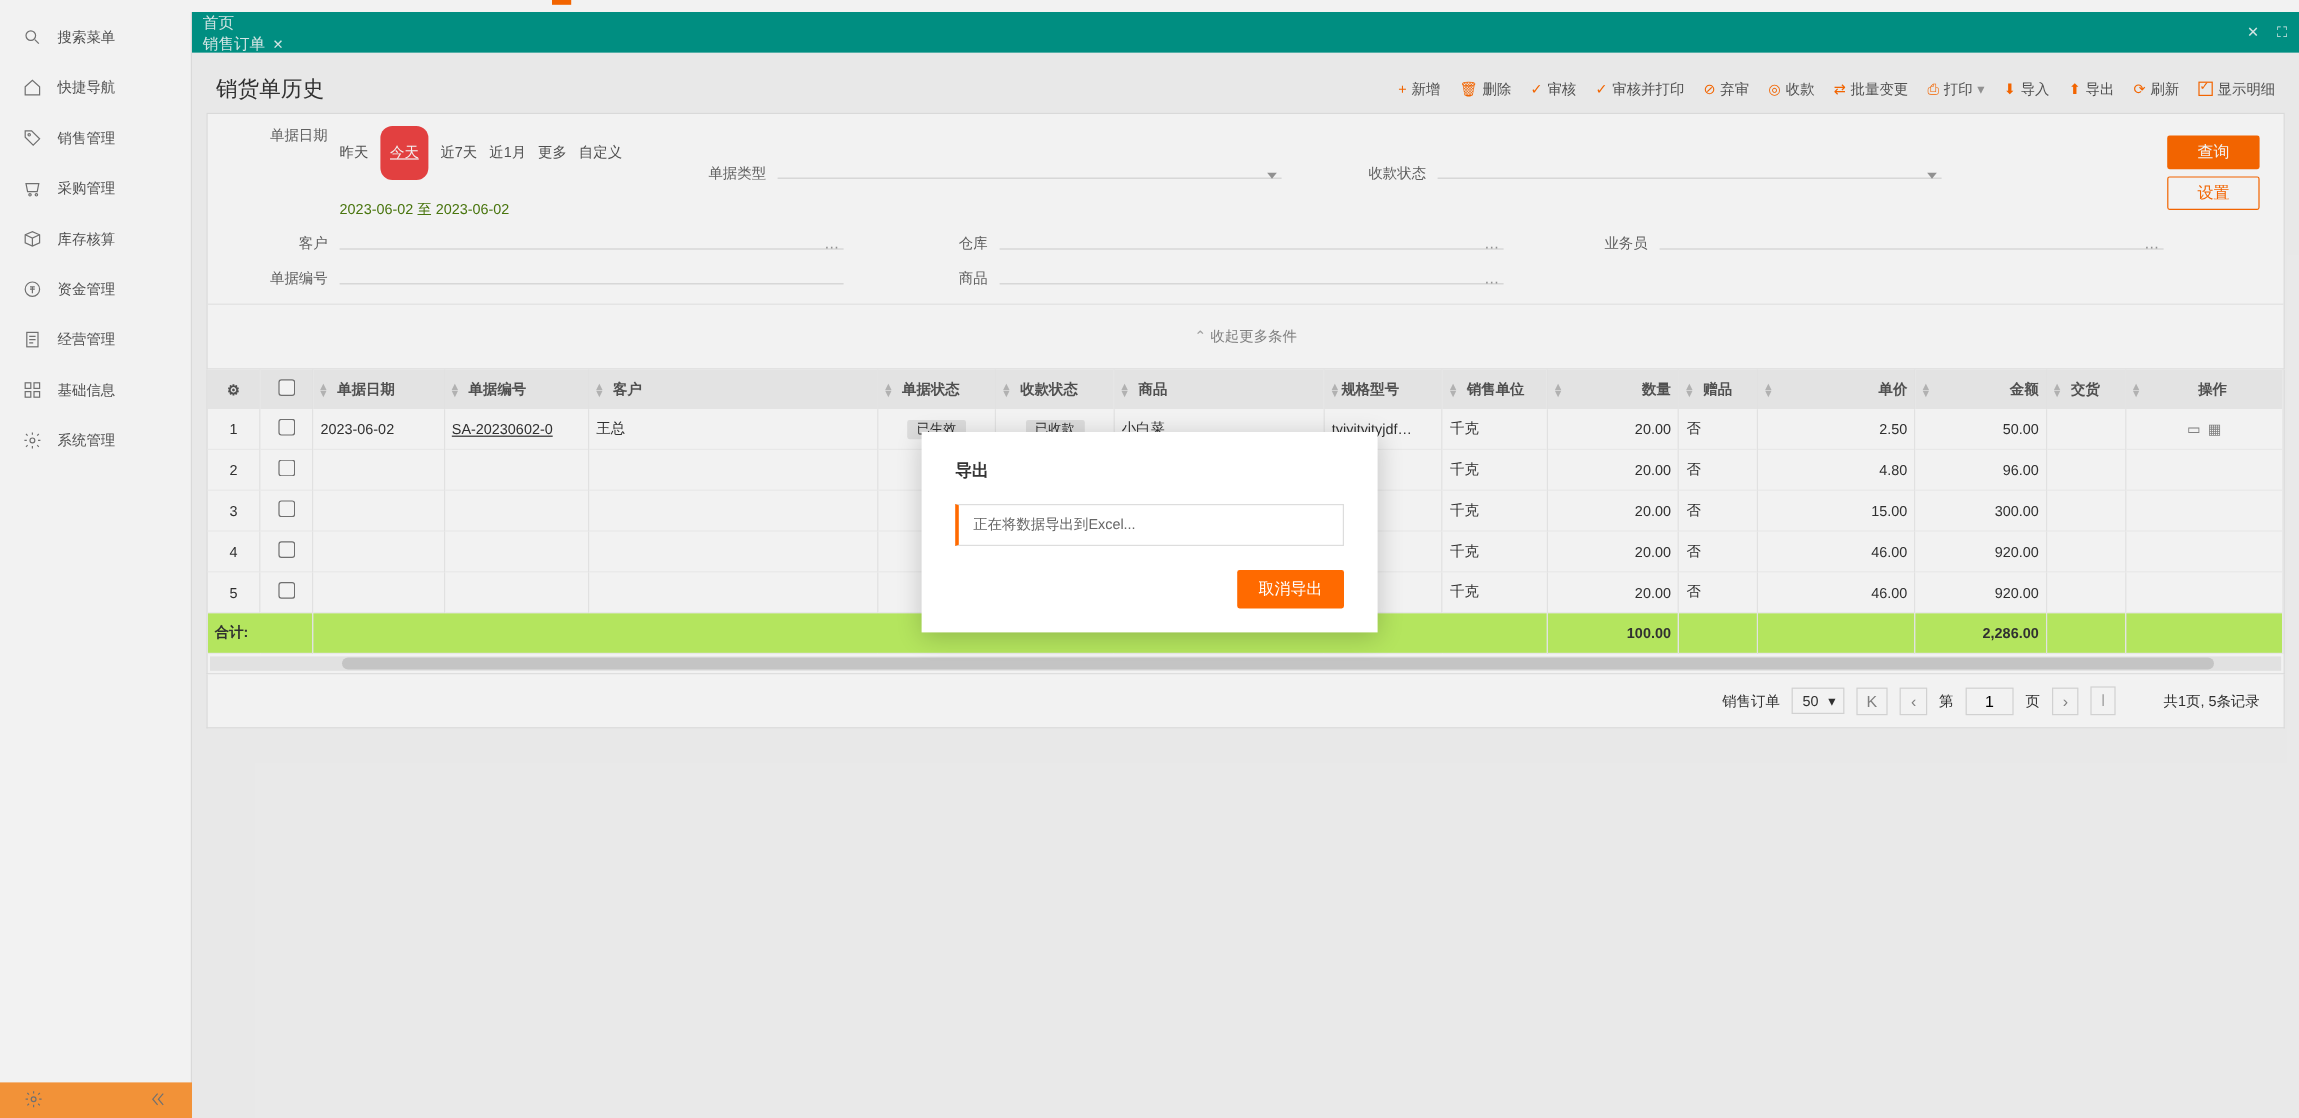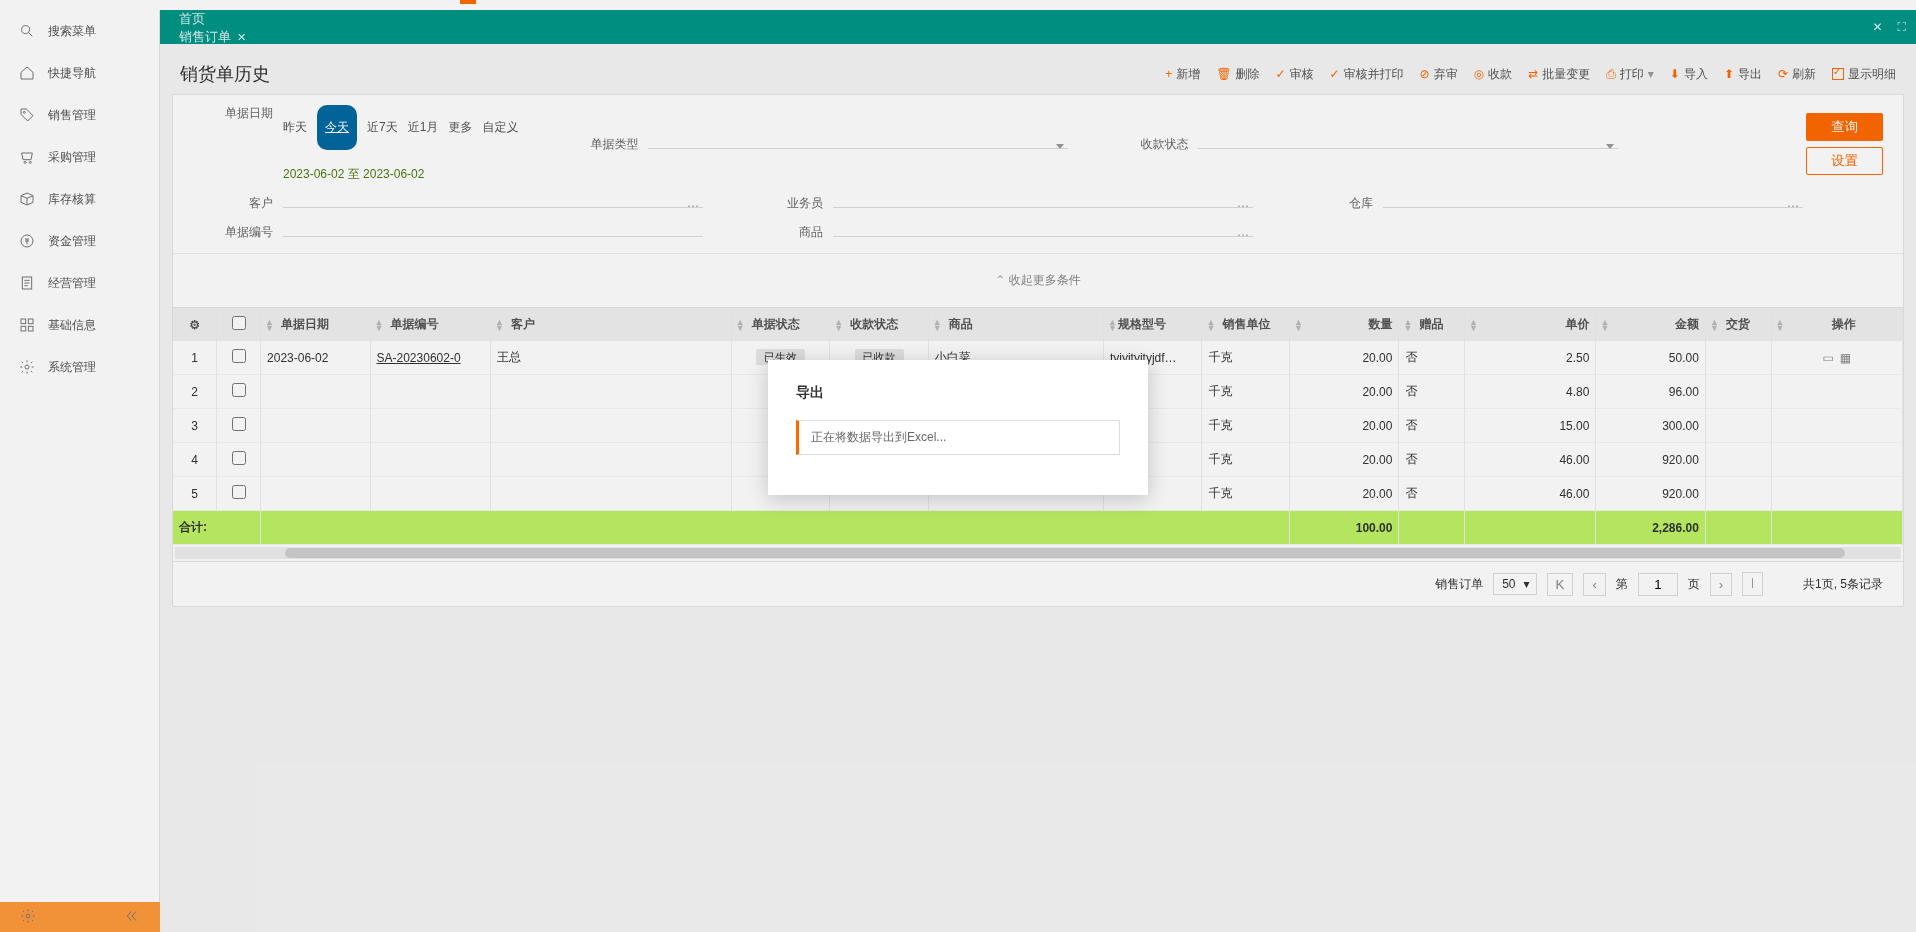--- a/index.html
+++ b/index.html
@@ -10,21 +10,21 @@
 
 
 .sidebar { position: absolute; left: 0; top: 10px; width: 160px; height: calc(100% - 10px); background: #fff; border-right: 1px solid #e5e5e5; }
 .sidebar-item { display: flex; align-items: center; padding: 12px 18px; cursor: pointer; color: #555; }
 .sidebar-icon { width: 18px; height: 18px; margin-right: 12px; display: inline-flex; align-items: center; justify-content: center; }
 .sidebar-footer { position: absolute; bottom: 0; left: 0; width: 160px; height: 30px; background: #ff9a3c; display: flex; align-items: center; justify-content: space-between; padding: 0 20px; }
 .sidebar-footer span { color: #fff; cursor: pointer; }
 
 
 .tabbar { position: absolute; left: 160px; top: 10px; right: 0; height: 34px; background: #009688; display: flex; align-items: stretch; }
-.tab { padding: 0 19px; display: flex; align-items: center; color: #e0f2f1; cursor: pointer; font-size: 13px; }
+.tab { padding: 0 9px; display: flex; align-items: center; color: #e0f2f1; cursor: pointer; font-size: 13px; }
 .tab.active { background: #00796b; color: #fff; }
 .tab .close { margin-left: 6px; font-size: 11px; }
 .tabbar-right { margin-left: auto; display: flex; align-items: center; padding-right: 10px; gap: 15px; color: #e0f2f1; }
 .tabbar-right span { cursor: pointer; }
 
 
 .main { position: absolute; left: 160px; top: 44px; right: 0; bottom: 0; background: #f5f5f5; padding: 10px; }
 .page-title-row { display: flex; align-items: center; justify-content: space-between; padding: 8px 10px; }
 .page-title { font-size: 18px; color: #333; }
 .action-bar { display: flex; gap: 16px; align-items: center; }
@@ -34,21 +34,21 @@
 .check-ic::after { content:"✓"; position:absolute; top:-3px; left:0; font-size:10px; color:#ff6a00; }
 
 
 .filter-panel { background: #fff; border: 1px solid #e5e5e5; padding: 10px 20px 0; margin: 0 2px; }
 .filter-row { display: flex; align-items: center; margin-bottom: 12px; }
 .filter-group { display: flex; align-items: center; margin-right: 40px; }
 .filter-label { width: 90px; text-align: right; padding-right: 10px; color: #666; }
 .filter-input { border: none; border-bottom: 1px solid #ddd; width: 420px; padding: 4px 0; background: transparent; }
 .date-chips { display: flex; gap: 10px; align-items: center; }
 .chip { cursor: pointer; color: #555; }
-.chip.active { background: #0369a1; color: #fff; padding: 14px 8px; border-radius: 10px; text-decoration: underline; }
+.chip.active { background: #ef4444; color: #fff; padding: 14px 8px; border-radius: 10px; text-decoration: underline; }
 .date-range { color: #4d7c0f; margin-top: 16px; }
 .filter-dd { position:relative; }
 .filter-dd::after { content:""; position:absolute; right:4px; top:50%; border-left:4px solid transparent; border-right:4px solid transparent; border-top:5px solid #999; }
 .filter-dots { position:relative; }
 .filter-dots::after { content:"⋯"; position:absolute; right:4px; top:0; color:#999; }
 .query-buttons { display:flex; flex-direction:column; gap:6px; margin-left:auto; }
 .btn-primary { background: #ff6a00; color: #fff; border: none; padding: 5px 24px; cursor:pointer; border-radius:2px; }
 .btn-outline { background: #fff; color: #ff6a00; border: 1px solid #ff6a00; padding: 4px 24px; cursor:pointer; border-radius:2px; }
 .collapse-bar { text-align:center; padding: 18px 0; color:#888; cursor:pointer; border-top:1px solid #eee; margin: 0 -20px; }
 
@@ -297,25 +297,25 @@
         <button class="btn-primary">查询</button>
         <button class="btn-outline">设置</button>
       </div>
     </div>
     <div class="filter-row">
       <div class="filter-group">
         <div class="filter-label">客户</div>
         <div class="filter-input filter-dots"></div>
       </div>
       <div class="filter-group">
+        <div class="filter-label">仓库</div>
+        <div class="filter-input filter-dots"></div>
+      </div>
+      <div class="filter-group">
         <div class="filter-label">业务员</div>
-        <div class="filter-input filter-dots"></div>
-      </div>
-      <div class="filter-group">
-        <div class="filter-label">仓库</div>
         <div class="filter-input filter-dots"></div>
       </div>
     </div>
     <div class="filter-row">
       <div class="filter-group">
         <div class="filter-label">单据编号</div>
         <div class="filter-input"></div>
       </div>
       <div class="filter-group">
         <div class="filter-label">商品</div>
@@ -488,13 +488,16 @@
     <button class="pg-btn">›</button>
     <button class="pg-btn">꘡</button>
     <span style="margin-left:30px">共1页, 5条记录</span>
   </div>
 </div>
 
 <div class="overlay"></div>
 <div class="modal">
   <div class="modal-title">导出</div>
   <div class="modal-msg">正在将数据导出到Excel...</div>
+  <div class="modal-footer">
+    <button class="modal-btn">取消导出</button>
+  </div>
 </div>
 
 </body></html>

